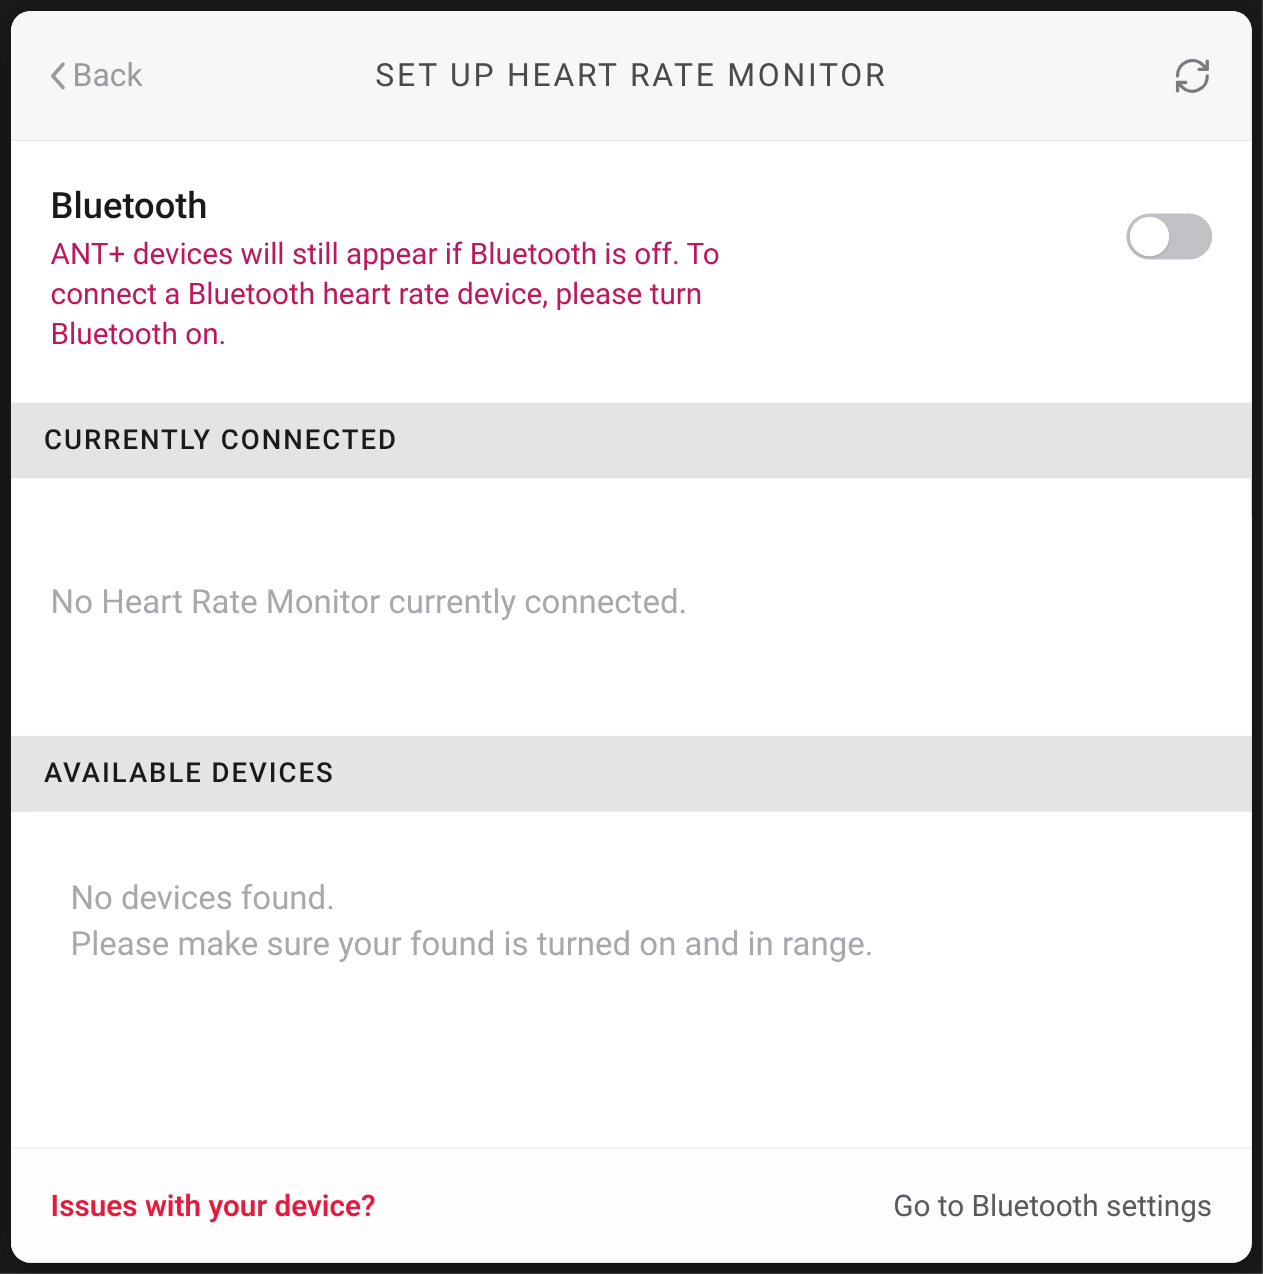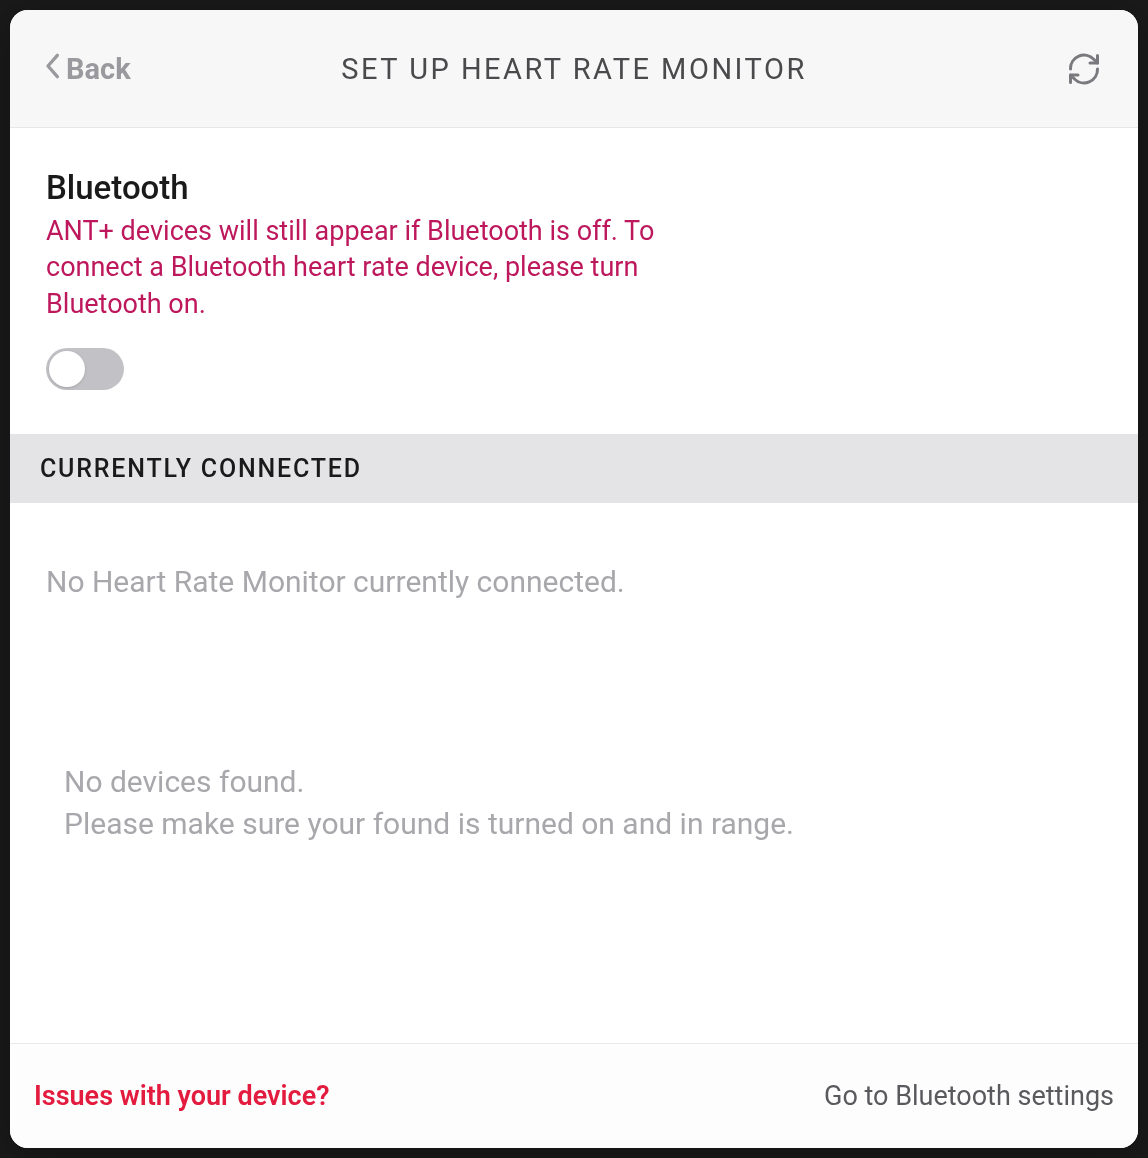--- a/index.html
+++ b/index.html
@@ -33,23 +33,24 @@
       height: 118px;
       display: flex;
       align-items: center;
       justify-content: space-between;
       padding: 0 34px;
       border-bottom: 1px solid #e6e6e8;
       position: relative;
     }
     .back-btn {
       display: flex;
+      align-items: center;
       color: #9a9a9e;
       font-size: 29px;
-      font-weight: 700;
+      font-weight: 400;
       cursor: pointer;
       gap: 6px;
     }
     .back-btn svg {
       width: 16px;
       height: 28px;
     }
     .header-title {
       position: absolute;
       left: 50%;
@@ -72,21 +73,20 @@
     .refresh-btn svg {
       width: 36px;
       height: 36px;
     }
     .bt-section {
       background: #ffffff;
       padding: 40px 36px 44px 36px;
       display: flex;
       align-items: flex-start;
       justify-content: space-between;
-      flex-direction: column;
     }
     .bt-text {
       flex: 1;
       padding-right: 40px;
     }
     .bt-title {
       color: #1a1a1a;
       font-size: 33px;
       font-weight: 500;
       margin-bottom: 6px;
@@ -125,39 +125,40 @@
       font-size: 25px;
       font-weight: 500;
       letter-spacing: 1.8px;
     }
     .section-body {
       background: #ffffff;
       padding: 58px 36px;
     }
     .section-body.connected {
       min-height: 200px;
+      margin-top: 34px;
     }
     .section-body.available {
       flex: 1;
       margin-left: 18px;
     }
     .empty-text {
       color: #a8a8ac;
       font-size: 30px;
       font-weight: 400;
       line-height: 1.4;
     }
     .spacer {
       flex: 1;
       background: #ffffff;
     }
     .footer {
       background: #fdfdfd;
       border-top: 1px solid #eaeaec;
-      padding: 36px 24px;
+      padding: 36px 36px;
       display: flex;
       align-items: center;
       justify-content: space-between;
     }
     .footer-link-left {
       color: #e31b3e;
       font-size: 27px;
       font-weight: 600;
       cursor: pointer;
     }
@@ -199,20 +200,21 @@
     <div class="toggle">
       <div class="toggle-knob"></div>
     </div>
   </div>
 
   <div class="section-header">CURRENTLY CONNECTED</div>
   <div class="section-body connected">
     <div class="empty-text">No Heart Rate Monitor currently connected.</div>
   </div>
 
+  <div class="section-header">AVAILABLE DEVICES</div>
   <div class="section-body available">
     <div class="empty-text">
       <div>No devices found.</div>
       <div>Please make sure your found is turned on and in range.</div>
     </div>
   </div>
 
   <div class="spacer"></div>
 
   <div class="footer">

